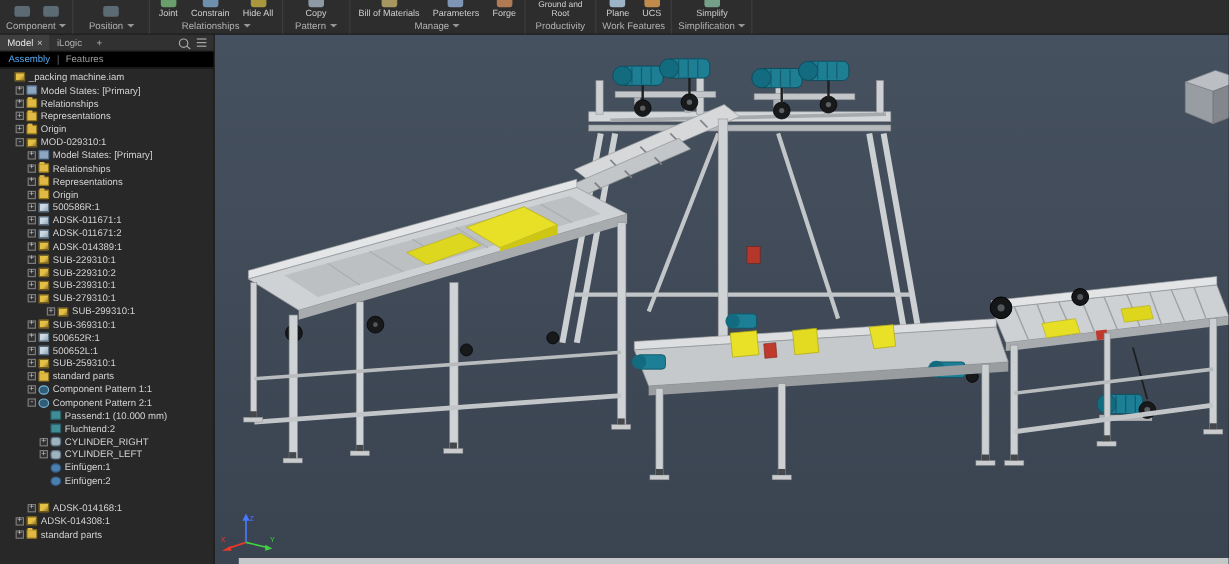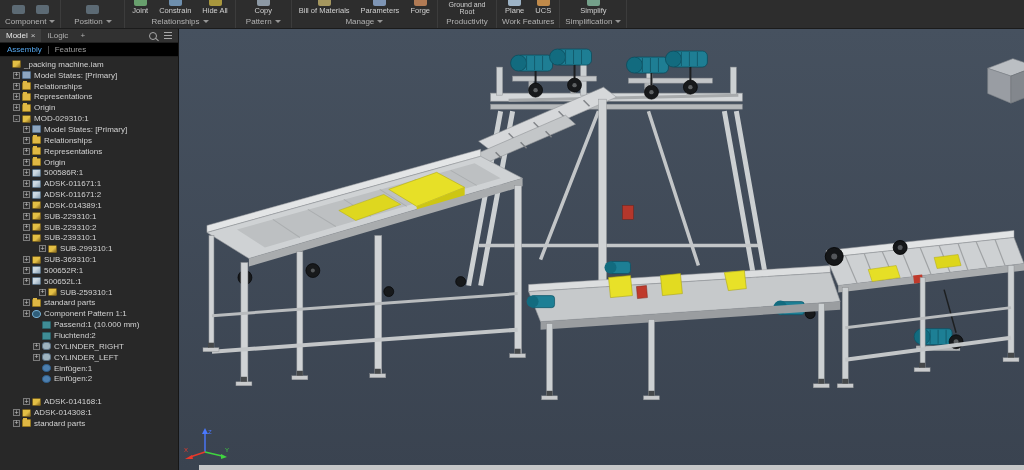--- a/index.html
+++ b/index.html
@@ -296,54 +296,64 @@
           <div class="trow" data-name="tree-item-sub-229310-2" style="padding-left: 23px;">
             <div class="texp" data-name="expand-icon">+</div>
             <div class="tico i-assembly" data-name="assembly-icon"></div>
             <div class="tlbl" data-name="tree-item-label">SUB-229310:2</div>
           </div>
           <div class="trow" data-name="tree-item-sub-239310-1" style="padding-left: 23px;">
             <div class="texp" data-name="expand-icon">+</div>
             <div class="tico i-assembly" data-name="assembly-icon"></div>
             <div class="tlbl" data-name="tree-item-label">SUB-239310:1</div>
           </div>
+          <div class="trow" data-name="tree-item-sub-279310-1" style="padding-left: 23px;">
+            <div class="texp" data-name="expand-icon">+</div>
+            <div class="tico i-assembly" data-name="assembly-icon"></div>
+            <div class="tlbl" data-name="tree-item-label">SUB-279310:1</div>
+          </div>
           <div class="trow" data-name="tree-item-sub-299310-1" style="padding-left: 23px; margin-left: 16px;">
             <div class="texp" data-name="expand-icon">+</div>
             <div class="tico i-assembly" data-name="assembly-icon"></div>
             <div class="tlbl" data-name="tree-item-label">SUB-299310:1</div>
           </div>
           <div class="trow" data-name="tree-item-sub-369310-1" style="padding-left: 23px;">
             <div class="texp" data-name="expand-icon">+</div>
             <div class="tico i-assembly" data-name="assembly-icon"></div>
             <div class="tlbl" data-name="tree-item-label">SUB-369310:1</div>
           </div>
           <div class="trow" data-name="tree-item-500652r-1" style="padding-left: 23px;">
             <div class="texp" data-name="expand-icon">+</div>
             <div class="tico i-part" data-name="part-icon"></div>
             <div class="tlbl" data-name="tree-item-label">500652R:1</div>
           </div>
           <div class="trow" data-name="tree-item-500652l-1" style="padding-left: 23px;">
             <div class="texp" data-name="expand-icon">+</div>
             <div class="tico i-part" data-name="part-icon"></div>
             <div class="tlbl" data-name="tree-item-label">500652L:1</div>
           </div>
-          <div class="trow" data-name="tree-item-sub-259310-1" style="padding-left: 39px;">
+          <div class="trow" data-name="tree-item-sub-259310-1" style="padding-left: 23px;">
             <div class="texp" data-name="expand-icon">+</div>
             <div class="tico i-assembly" data-name="assembly-icon"></div>
             <div class="tlbl" data-name="tree-item-label">SUB-259310:1</div>
           </div>
           <div class="trow" data-name="tree-item-standard-parts" style="padding-left: 23px;">
             <div class="texp" data-name="expand-icon">+</div>
             <div class="tico i-folder" data-name="folder-icon"></div>
             <div class="tlbl" data-name="tree-item-label">standard parts</div>
           </div>
           <div class="trow" data-name="tree-item-component-pattern-1-1" style="padding-left: 23px;">
             <div class="texp" data-name="expand-icon">+</div>
             <div class="tico i-pattern" data-name="pattern-icon"></div>
             <div class="tlbl" data-name="tree-item-label">Component Pattern 1:1</div>
+          </div>
+          <div class="trow" data-name="tree-item-component-pattern-2-1" style="padding-left: 23px;">
+            <div class="texp" data-name="collapse-icon">-</div>
+            <div class="tico i-pattern" data-name="pattern-icon"></div>
+            <div class="tlbl" data-name="tree-item-label">Component Pattern 2:1</div>
           </div>
           <div class="trow" data-name="tree-item-passend-1-10-000-mm" style="padding-left: 33px;">
             <div class="texp empty" data-name="expander-spacer"></div>
             <div class="tico i-mate" data-name="mate-icon"></div>
             <div class="tlbl" data-name="tree-item-label">Passend:1 (10.000 mm)</div>
           </div>
           <div class="trow" data-name="tree-item-fluchtend-2" style="padding-left: 33px;">
             <div class="texp empty" data-name="expander-spacer"></div>
             <div class="tico i-flush" data-name="flush-icon"></div>
             <div class="tlbl" data-name="tree-item-label">Fluchtend:2</div>

